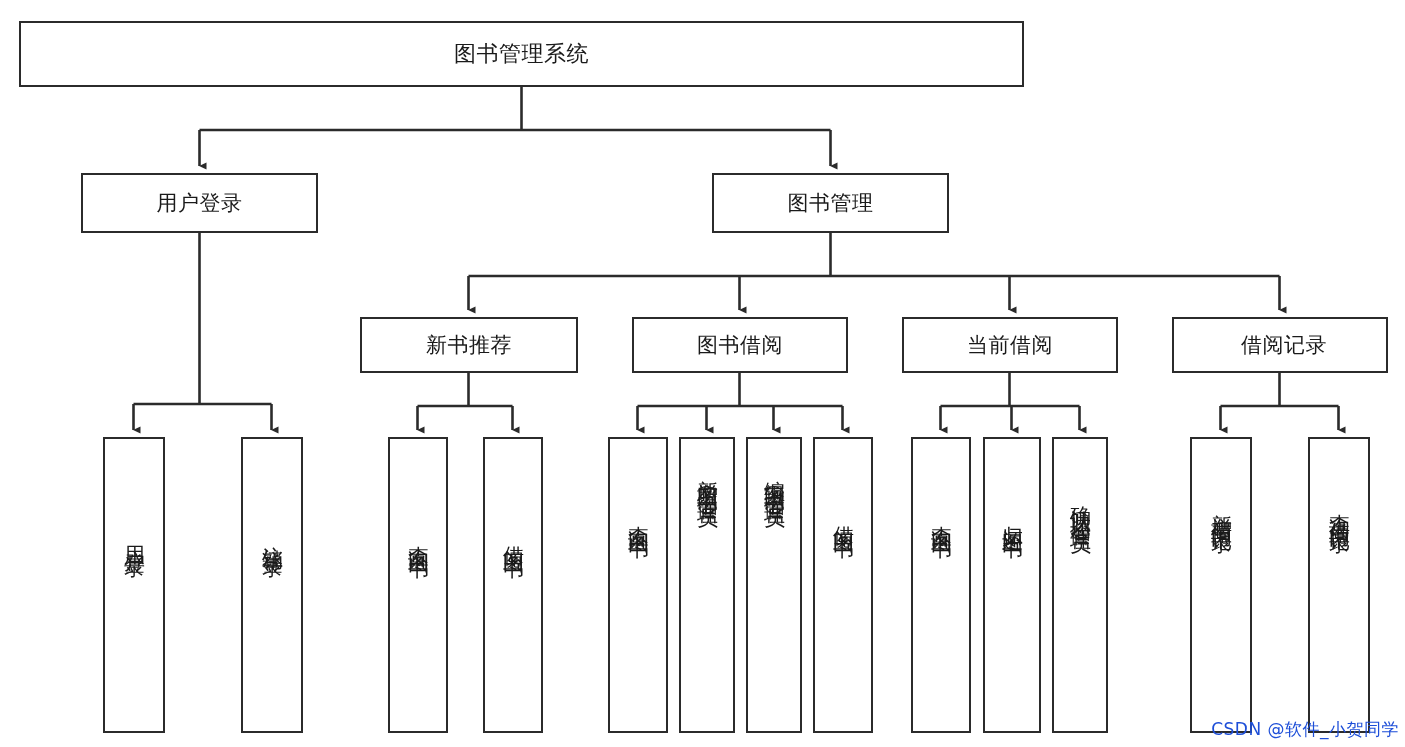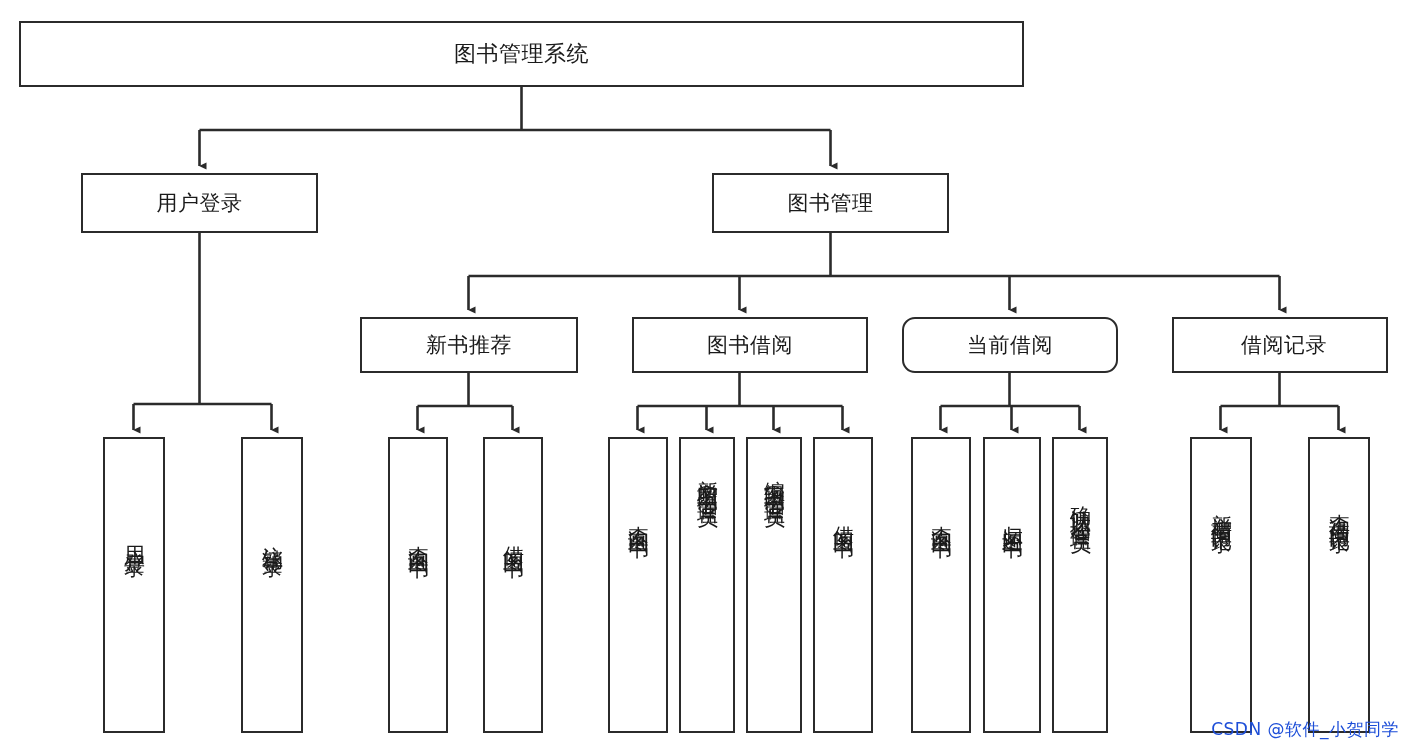--- a/index.html
+++ b/index.html
@@ -152,24 +152,24 @@
   <div class="node horiz" style="left:81px; top:173px; width:237px; height:60px;">
     <span class="label">用户登录</span>
   </div>
   <div class="node horiz" style="left:712px; top:173px; width:237px; height:60px;">
     <span class="label">图书管理</span>
   </div>
 
   <div class="node horiz" style="left:360px; top:317px; width:218px; height:56px;">
     <span class="label">新书推荐</span>
   </div>
-  <div class="node horiz" style="left:632px; top:317px; width:236px; height:56px;">
+  <div class="node horiz" style="left:632px; top:317px; width:216px; height:56px;">
     <span class="label">图书借阅</span>
   </div>
-  <div class="node horiz" style="left:902px; top:317px; width:216px; height:56px;border-radius:13px;">
+  <div class="node horiz" style="left:902px; top:317px; width:216px; height:56px;">
     <span class="label">当前借阅</span>
   </div>
   <div class="node horiz" style="left:1172px; top:317px; width:216px; height:56px;padding-left:8px;">
     <span class="label">借阅记录</span>
   </div>
 
   <div class="node vert mid" style="left:103px; top:437px; width:62px; height:296px;">
     <span class="label">用户登录</span>
   </div>
   <div class="node vert mid" style="left:241px; top:437px; width:62px; height:296px;">

